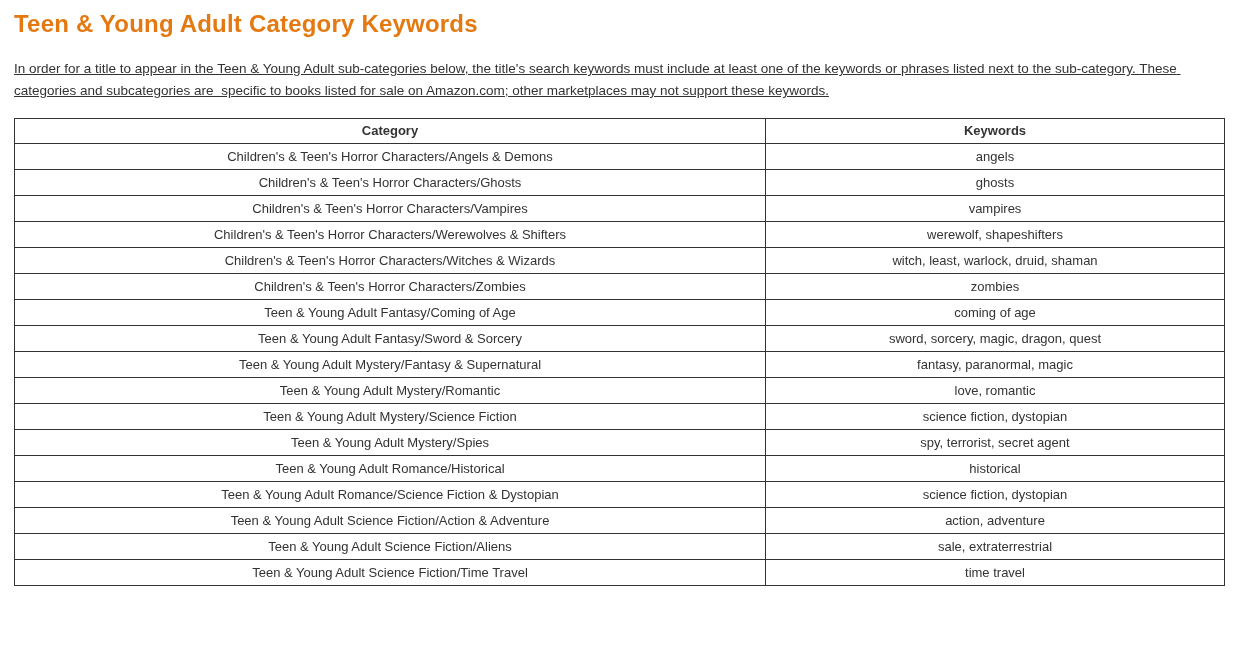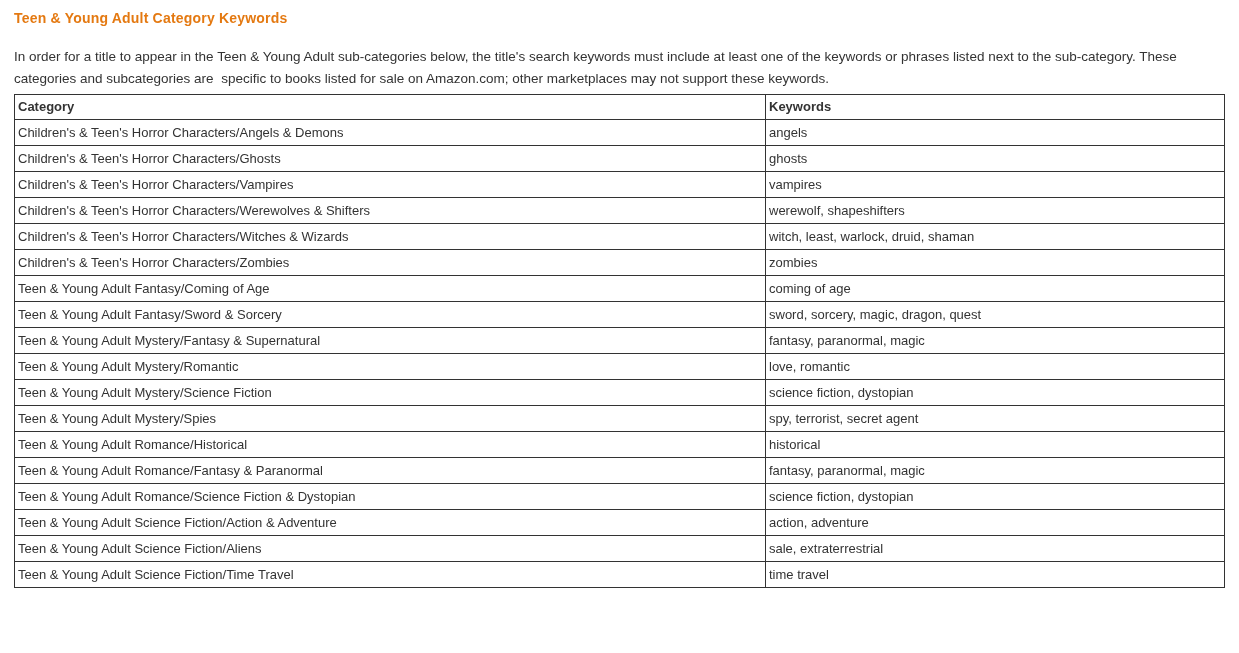--- a/index.html
+++ b/index.html
@@ -12,46 +12,47 @@
   }
   .page {
     width: 1239px;
     height: 653px;
     overflow: hidden;
     background: #ffffff;
     padding: 0 14px;
   }
   h1.page-title {
     margin: 10px 0 0 0;
-    font-size: 14px;
+    font-size: 24px;
     font-weight: bold;
     color: #e47911;
     letter-spacing: 0.2px;
   }
   p.intro {
-    margin: 20px 0 4px 0;
+    margin: 20px 0 16px 0;
     font-size: 13.5px;
     line-height: 22px;
     color: #333333;
     white-space: pre-wrap;
     max-width: 1205px;
+    text-decoration: underline;
   }
   table.kw-table {
     border-collapse: collapse;
     width: 1210px;
     table-layout: fixed;
     font-size: 13px;
   }
   table.kw-table col.col-category { width: 751px; }
   table.kw-table col.col-keywords { width: 459px; }
   table.kw-table th,
   table.kw-table td {
     border: 1px solid #333333;
     padding: 3px 3px 4px 3px;
-    text-align: left;
+    text-align: center;
     vertical-align: middle;
     line-height: 17px;
     overflow: hidden;
     white-space: nowrap;
   }
   table.kw-table th {
     font-weight: bold;
     height: 24px;
   }
   table.kw-table td {
@@ -126,24 +127,20 @@
         </tr>
         <tr>
           <td>Teen &amp; Young Adult Mystery/Spies</td>
           <td>spy, terrorist, secret agent</td>
         </tr>
         <tr>
           <td>Teen &amp; Young Adult Romance/Historical</td>
           <td>historical</td>
         </tr>
         <tr>
-          <td>Teen &amp; Young Adult Romance/Fantasy &amp; Paranormal</td>
-          <td>fantasy, paranormal, magic</td>
-        </tr>
-        <tr>
           <td>Teen &amp; Young Adult Romance/Science Fiction &amp; Dystopian</td>
           <td>science fiction, dystopian</td>
         </tr>
         <tr>
           <td>Teen &amp; Young Adult Science Fiction/Action &amp; Adventure</td>
           <td>action, adventure</td>
         </tr>
         <tr>
           <td>Teen &amp; Young Adult Science Fiction/Aliens</td>
           <td>sale, extraterrestrial</td>

